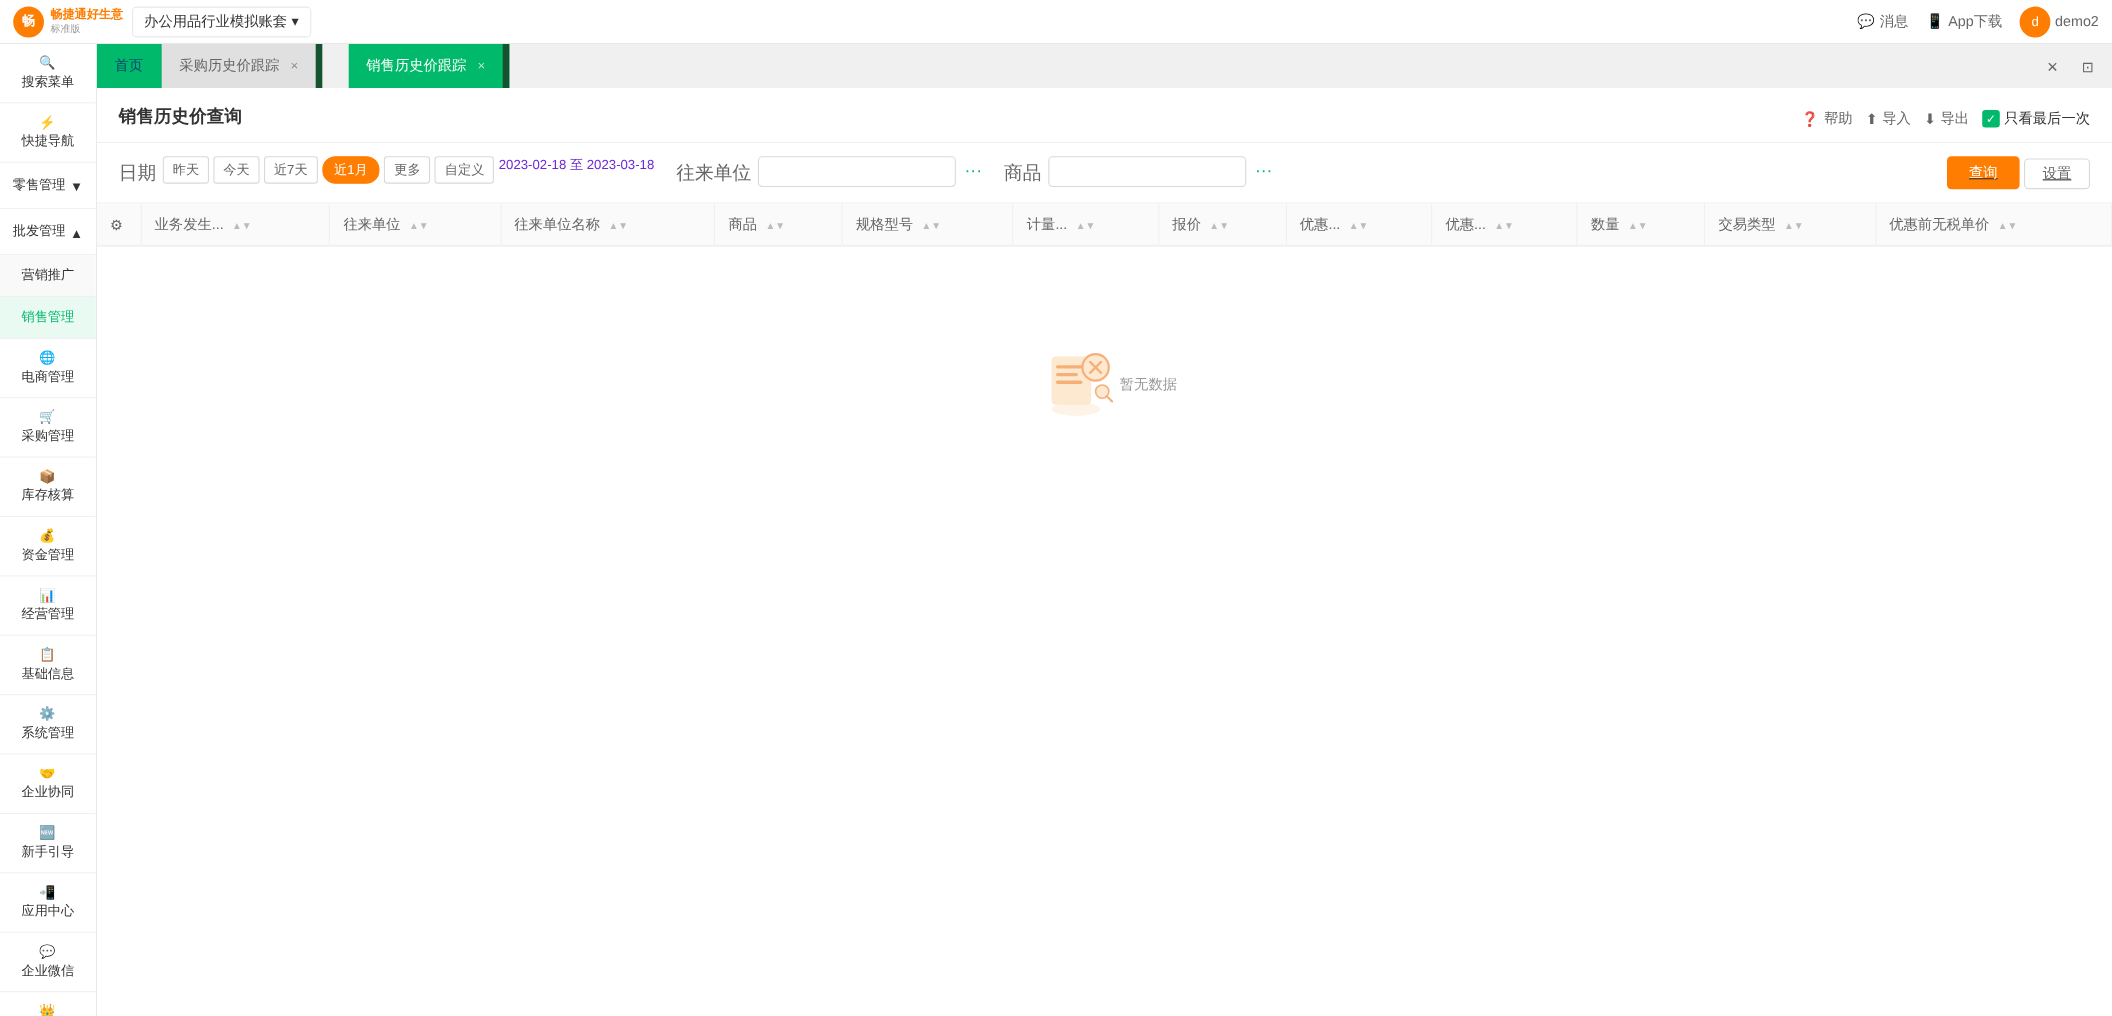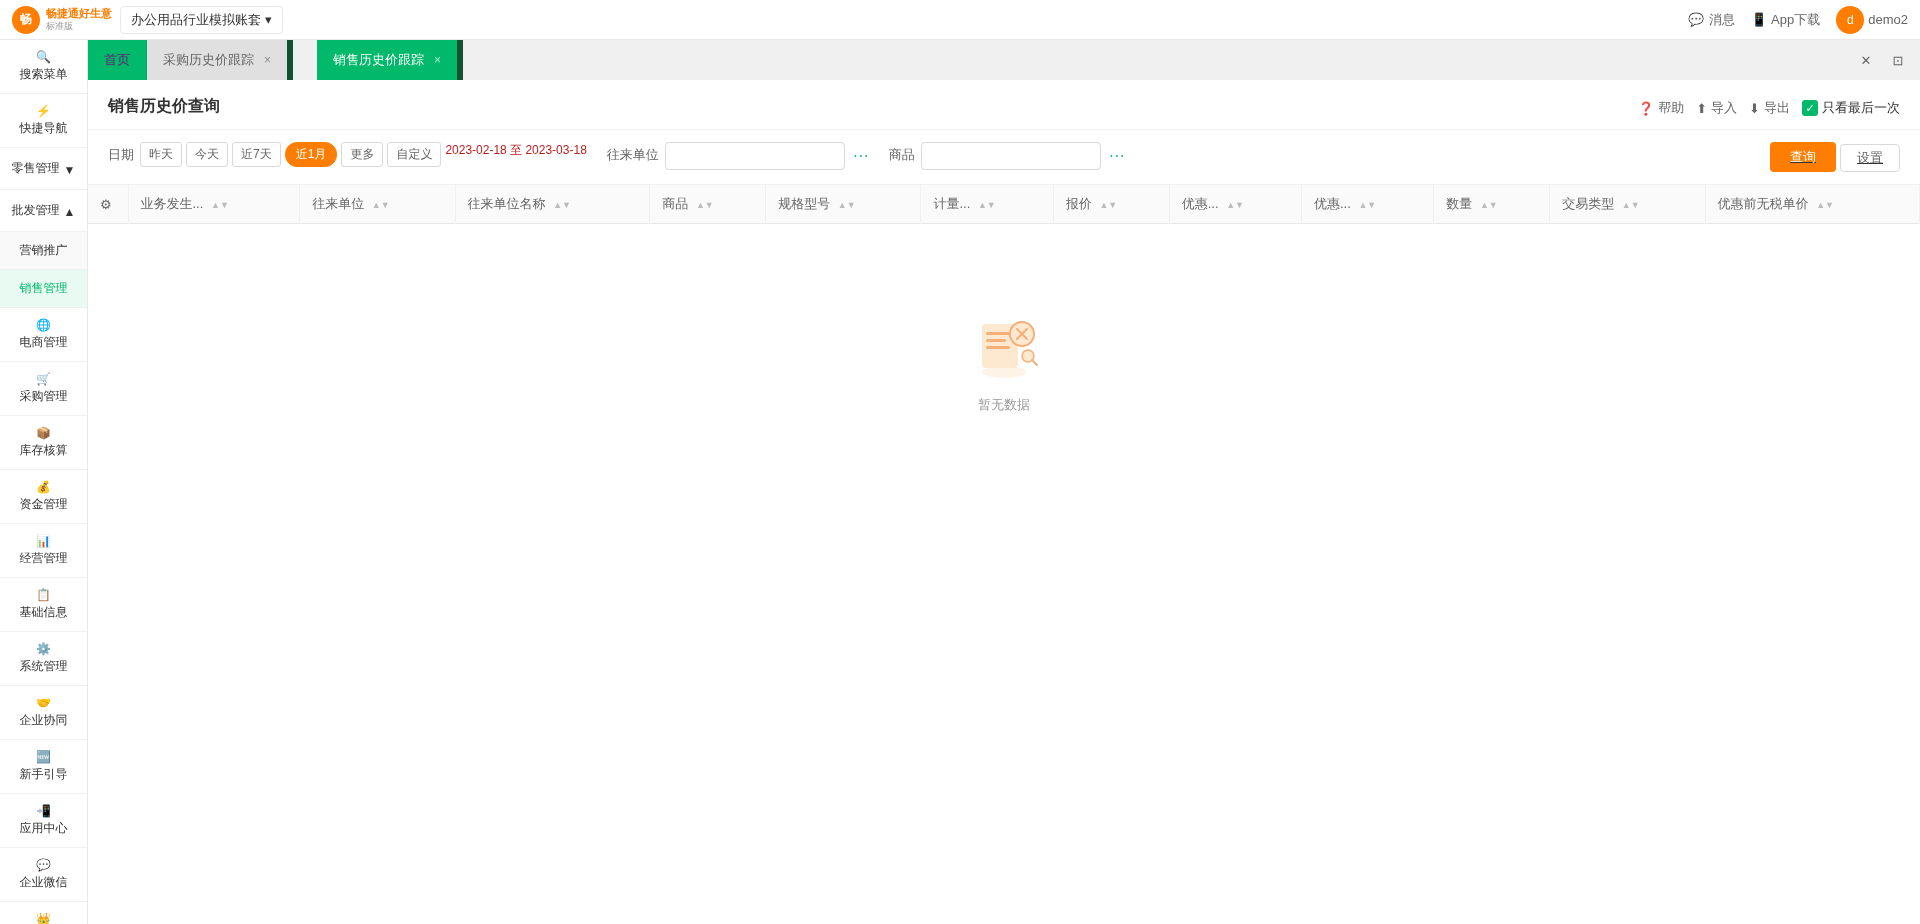--- a/index.html
+++ b/index.html
@@ -173,21 +173,21 @@
       cursor: pointer;
       opacity: 0.7;
     }
     .tab-home {
       height: 40px;
       padding: 0 16px;
       display: flex;
       align-items: center;
       cursor: pointer;
       font-size: 13px;
-      color: #701a75;
+      color: #0c4a6e;
       background: #00b96b;
       border-right: 1px solid #00a85f;
     }
     .tab-actions {
       margin-left: auto;
       display: flex;
       align-items: center;
       gap: 4px;
       padding-right: 8px;
     }
@@ -264,21 +264,21 @@
       align-items: flex-start;
       gap: 20px;
       flex-wrap: wrap;
     }
     .filter-group {
       display: flex;
       align-items: flex-start;
       gap: 6px;
     }
     .filter-label {
-      font-size: 13px;
+      font-size: 17px;
       color: #666;
       white-space: nowrap;
       padding-top: 4px;
     }
     .filter-options {
       display: flex;
       flex-direction: row;
       gap: 4px;
     }
     .filter-date-buttons {
@@ -297,21 +297,21 @@
     }
     .date-btn.active {
       background: #ff7d00;
       border-color: #ff7d00;
       color: white;
       border-radius: 12px;
       padding: 3px 10px;
     }
     .date-range-text {
       font-size: 12px;
-      color: #b91c1c;
+      color: #6d28d9;
     }
     .filter-input-group {
       display: flex;
       align-items: center;
       gap: 8px;
     }
     .filter-input {
       width: 180px;
       height: 28px;
       border: 1px solid #d9d9d9;
@@ -383,21 +383,21 @@
     .sort-icon {
       display: inline-flex;
       flex-direction: column;
       margin-left: 4px;
       vertical-align: middle;
       font-size: 9px;
       color: #bbb;
     }
     .empty-state {
       display: flex;
-      flex-direction: column;
+      flex-direction: row;
       align-items: center;
       justify-content: center;
       padding: 80px 0;
       color: #999;
       font-size: 13px;
     }
     .empty-icon {
       width: 80px;
       height: 80px;
       margin-bottom: 12px;

